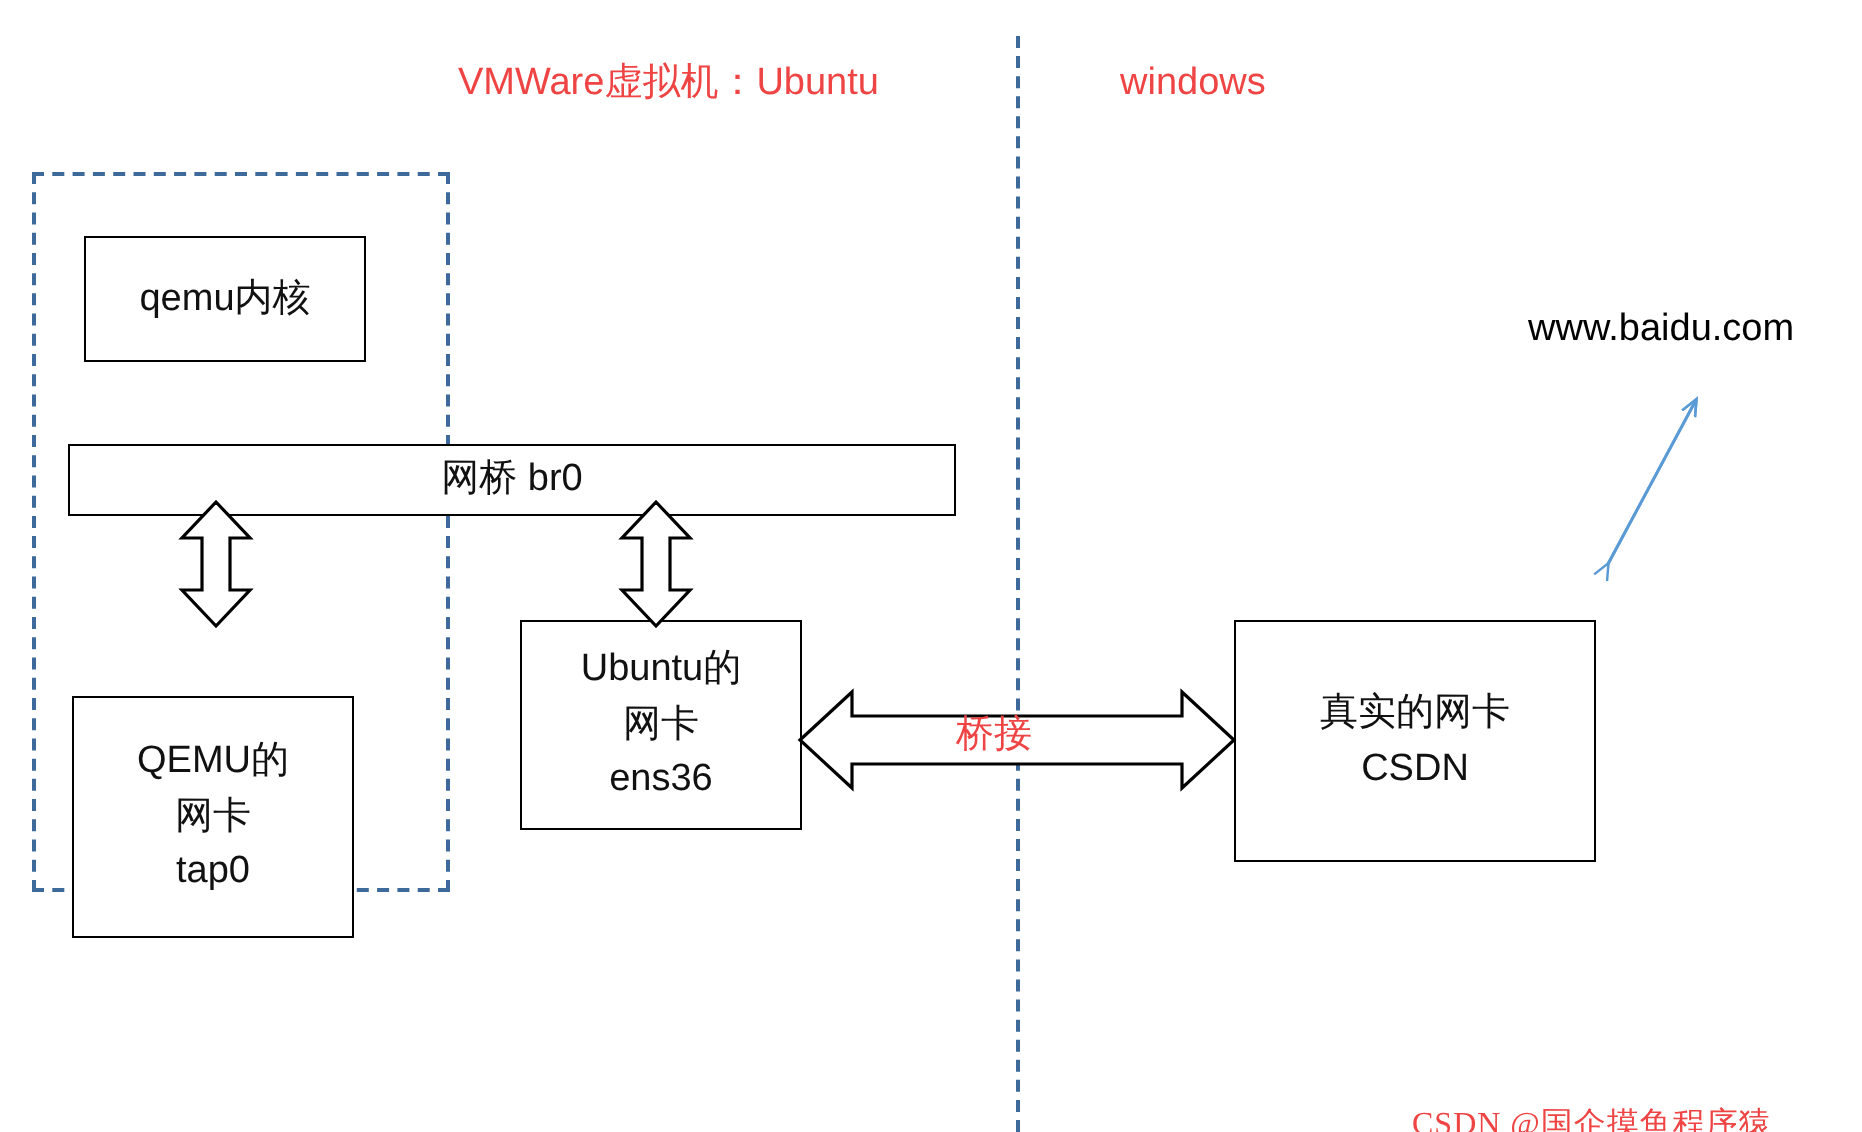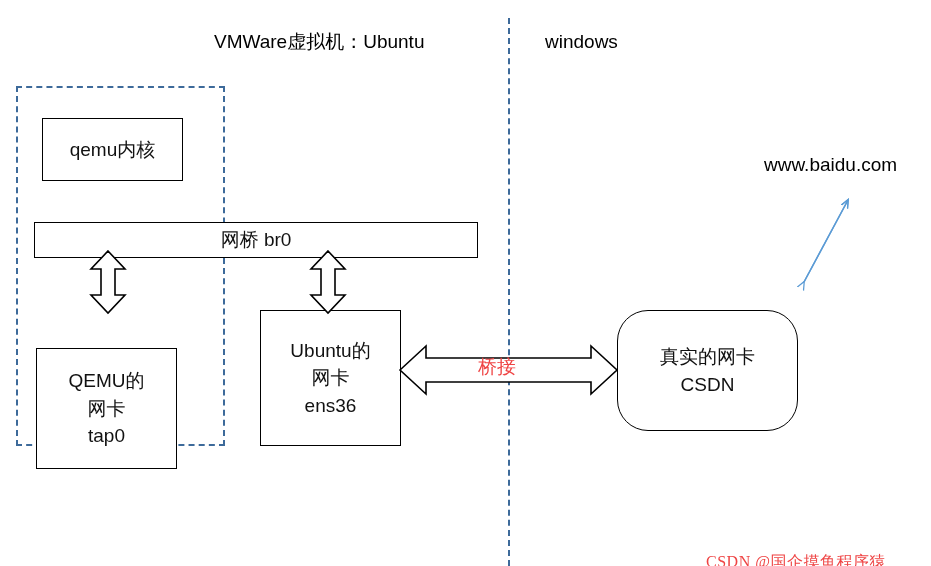--- a/index.html
+++ b/index.html
@@ -17,22 +17,23 @@
     height: 566px;
     background: #ffffff;
     overflow: hidden;
   }
 
   
   .region-label {
     position: absolute;
     font-size: 19px;
     line-height: 1.2;
-    color: #000000;
-    white-space: nowrap;
+    color: #ef4444;
+    white-space: nowrap;
+    margin-left: 15px;
   }
   #label-vmware { left: 214px; top: 31px; }
   #label-windows { left: 545px; top: 31px; }
 
   
   #divider {
     position: absolute;
     left: 508px;
     top: 18px;
     width: 0;
@@ -64,22 +65,22 @@
     text-align: center;
     font-size: 19px;
     line-height: 1.45;
     color: #111111;
   }
   .box .line { display: block; white-space: nowrap; }
 
   #box-qemu-kernel { left: 42px;  top: 118px; width: 141px; height: 63px; }
   #box-bridge      { left: 34px;  top: 222px; width: 444px; height: 36px; }
   #box-qemu-nic    { left: 36px;  top: 310px; width: 141px; height: 121px; margin-top: 38px; }
-  #box-ubuntu-nic  { left: 260px; top: 310px; width: 141px; height: 136px; }
-  #box-real-nic    { left: 617px; top: 310px; width: 181px; height: 121px; border-radius: 31px; }
+  #box-ubuntu-nic  { left: 260px; top: 310px; width: 141px; height: 105px; }
+  #box-real-nic    { left: 617px; top: 310px; width: 181px; height: 121px; }
 
   
   .arrow-svg { position: absolute; overflow: visible; }
   #arrow-vert-left  { left: 88px;  top: 250px; }
   #arrow-vert-right { left: 308px; top: 250px; }
   #arrow-horiz      { left: 399px; top: 338px; }
 
   .arrow-shape {
     fill: #ffffff;
     stroke: #000000;

